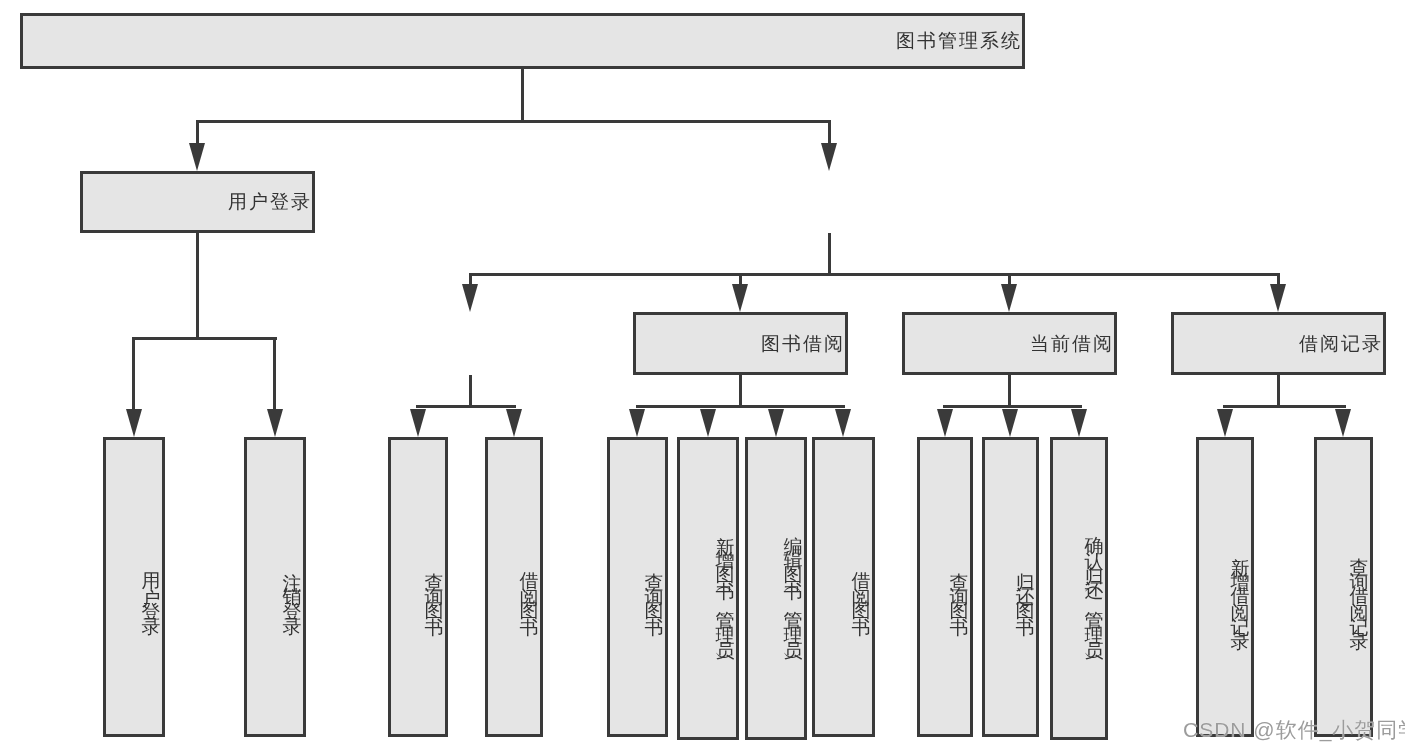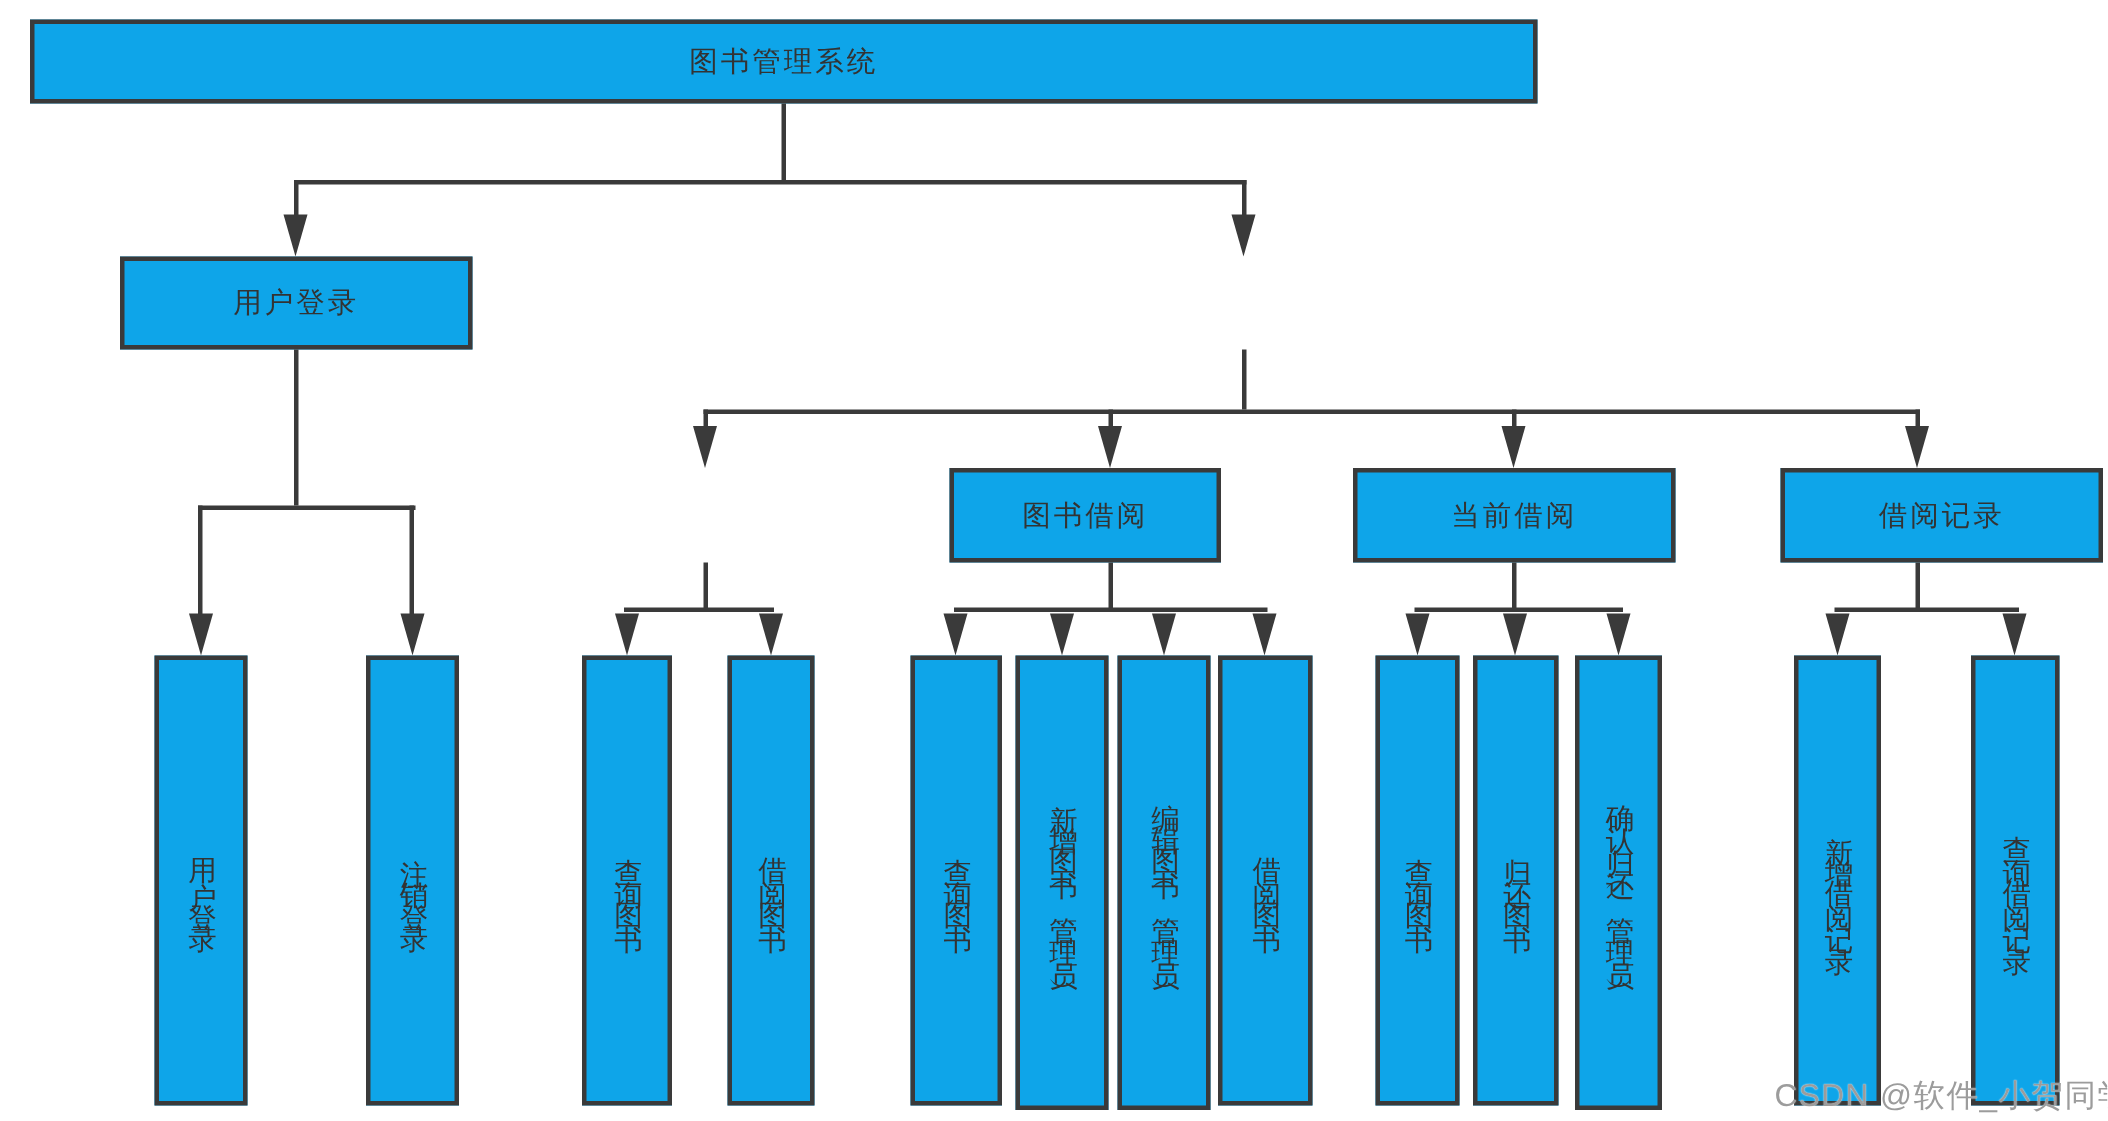--- a/index.html
+++ b/index.html
@@ -1,22 +1,22 @@
 <!DOCTYPE html>
 <html><head>
 <meta charset="utf-8">
 <style>
   html,body{margin:0;padding:0;background:#ffffff;}
   .canvas{
     position:relative;width:1405px;height:747px;background:#ffffff;
     font-family:"Liberation Sans","DejaVu Sans",sans-serif;overflow:hidden;
   }
   .box{
-    position:absolute;box-sizing:border-box;border:3px solid #3a3a3a;background:#0ea5e9;
-    display:flex;align-items:center;justify-content:center;
+    position:absolute;box-sizing:border-box;border:3px solid #3a3a3a;background:#e5e5e5;
+    display:flex;align-items:center;justify-content:flex-end;
     color:#333333;font-size:19px;letter-spacing:2px;
   }
   .vtext{
     writing-mode:vertical-rl;text-orientation:mixed;
     letter-spacing:15px;line-height:1.15;font-size:19px;color:#333333;
   }
   .line{position:absolute;background:#3a3a3a;}
   .arrow{
     position:absolute;width:0;height:0;
     border-left:8px solid transparent;border-right:8px solid transparent;
@@ -59,27 +59,27 @@
   <div class="line" style="left:469px;top:273px;width:811px;height:3px;"></div>
   <div class="line" style="left:469px;top:273px;width:3px;height:13px;"></div>
   <div class="line" style="left:739px;top:273px;width:3px;height:13px;"></div>
   <div class="line" style="left:1008px;top:273px;width:3px;height:13px;"></div>
   <div class="line" style="left:1277px;top:273px;width:3px;height:13px;"></div>
   <div class="arrow" style="left:462px;top:284px;"></div>
   <div class="arrow" style="left:732px;top:284px;"></div>
   <div class="arrow" style="left:1001px;top:284px;"></div>
   <div class="arrow" style="left:1270px;top:284px;"></div>
 
-  <div class="box" style="left:633px;top:312px;width:181px;height:63px;">
+  <div class="box" style="left:633px;top:312px;width:215px;height:63px;">
     <span>图书借阅</span>
   </div>
   <div class="box" style="left:902px;top:312px;width:215px;height:63px;">
     <span>当前借阅</span>
   </div>
-  <div class="box" style="left:1171px;top:312px;width:215px;height:63px;margin-left:16px;">
+  <div class="box" style="left:1171px;top:312px;width:215px;height:63px;">
     <span>借阅记录</span>
   </div>
 
   <div class="line" style="left:469px;top:375px;width:3px;height:31px;"></div>
   <div class="line" style="left:416px;top:405px;width:100px;height:3px;"></div>
   <div class="arrow" style="left:410px;top:409px;"></div>
   <div class="arrow" style="left:506px;top:409px;"></div>
 
   <div class="line" style="left:739px;top:375px;width:3px;height:31px;"></div>
   <div class="line" style="left:636px;top:405px;width:209px;height:3px;"></div>

